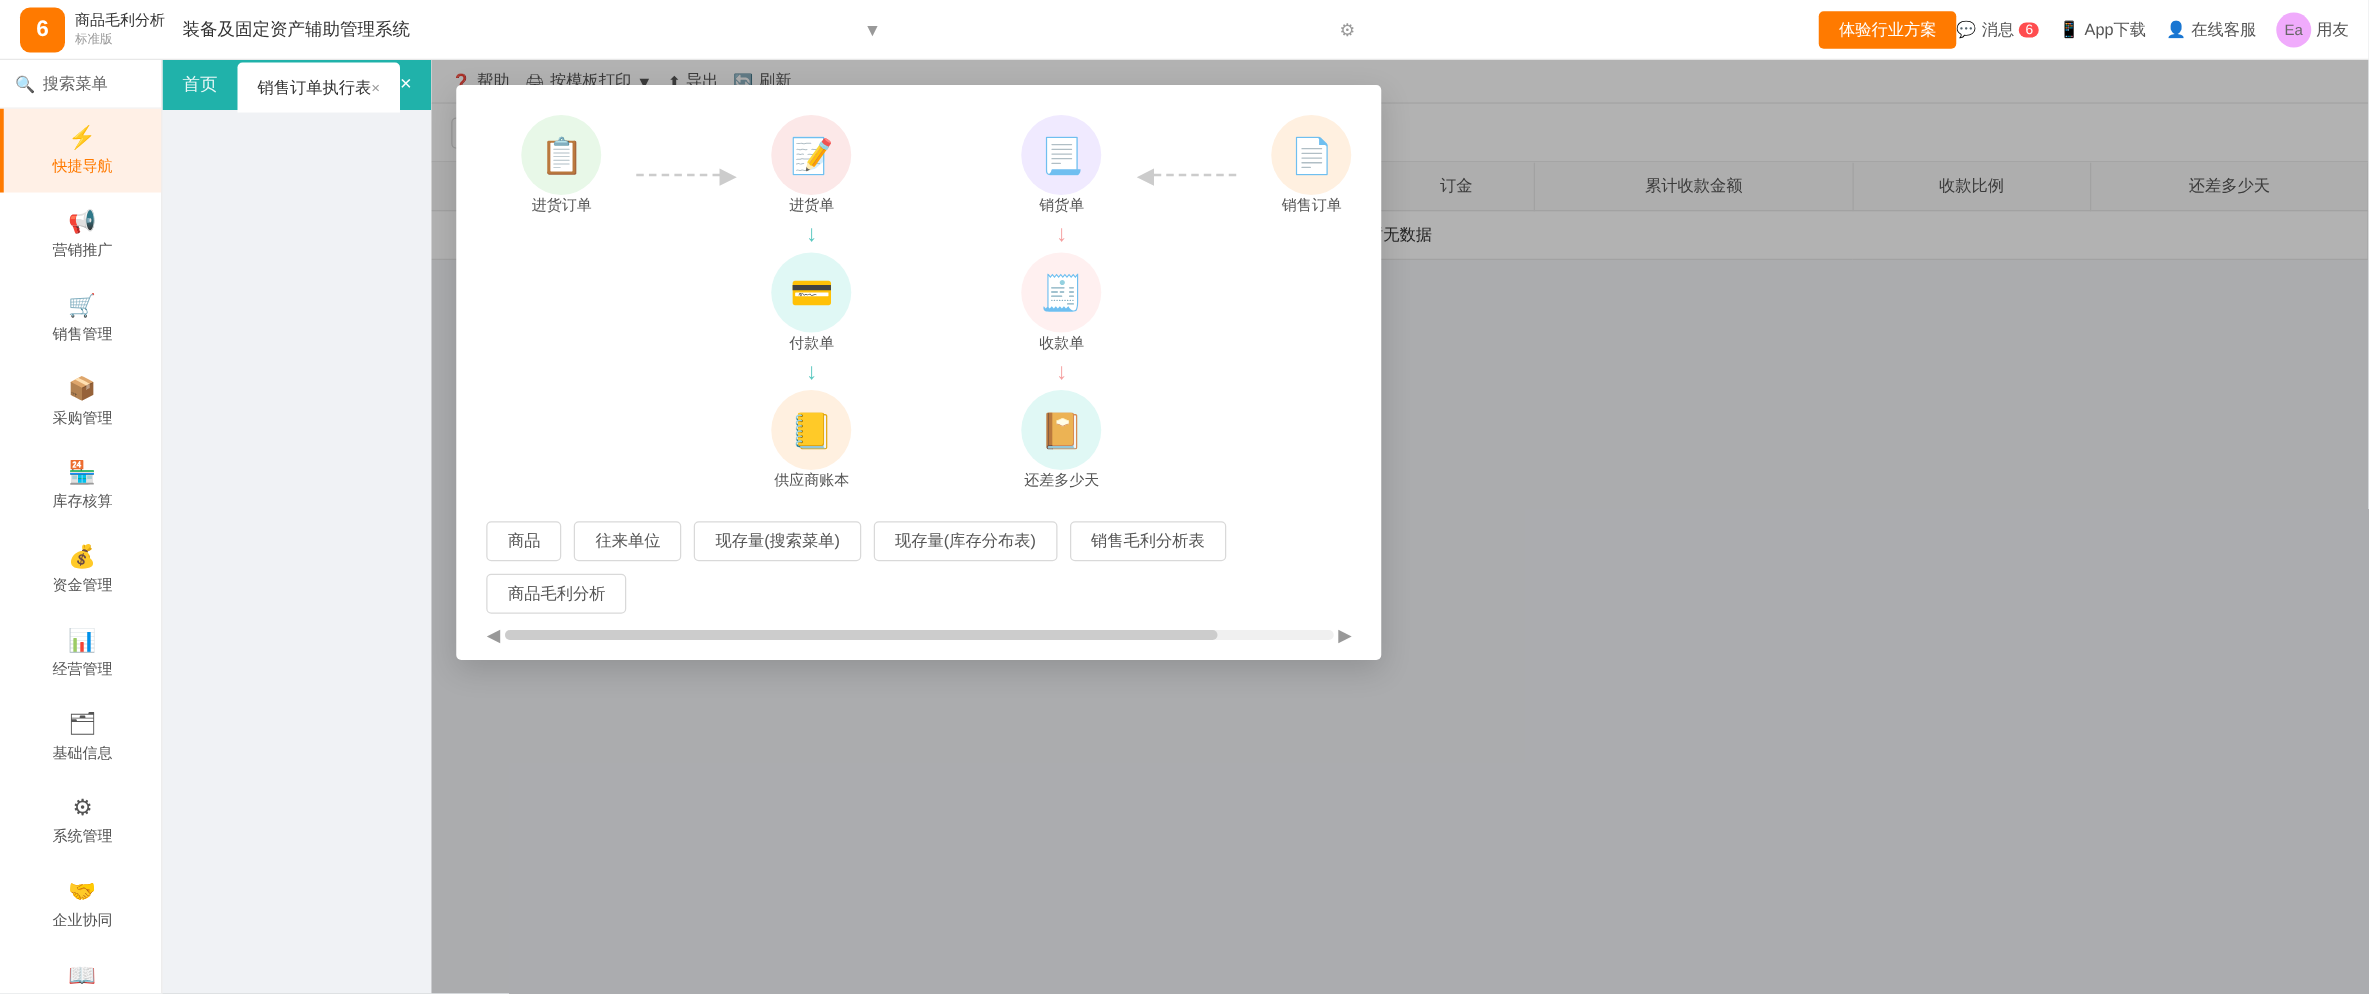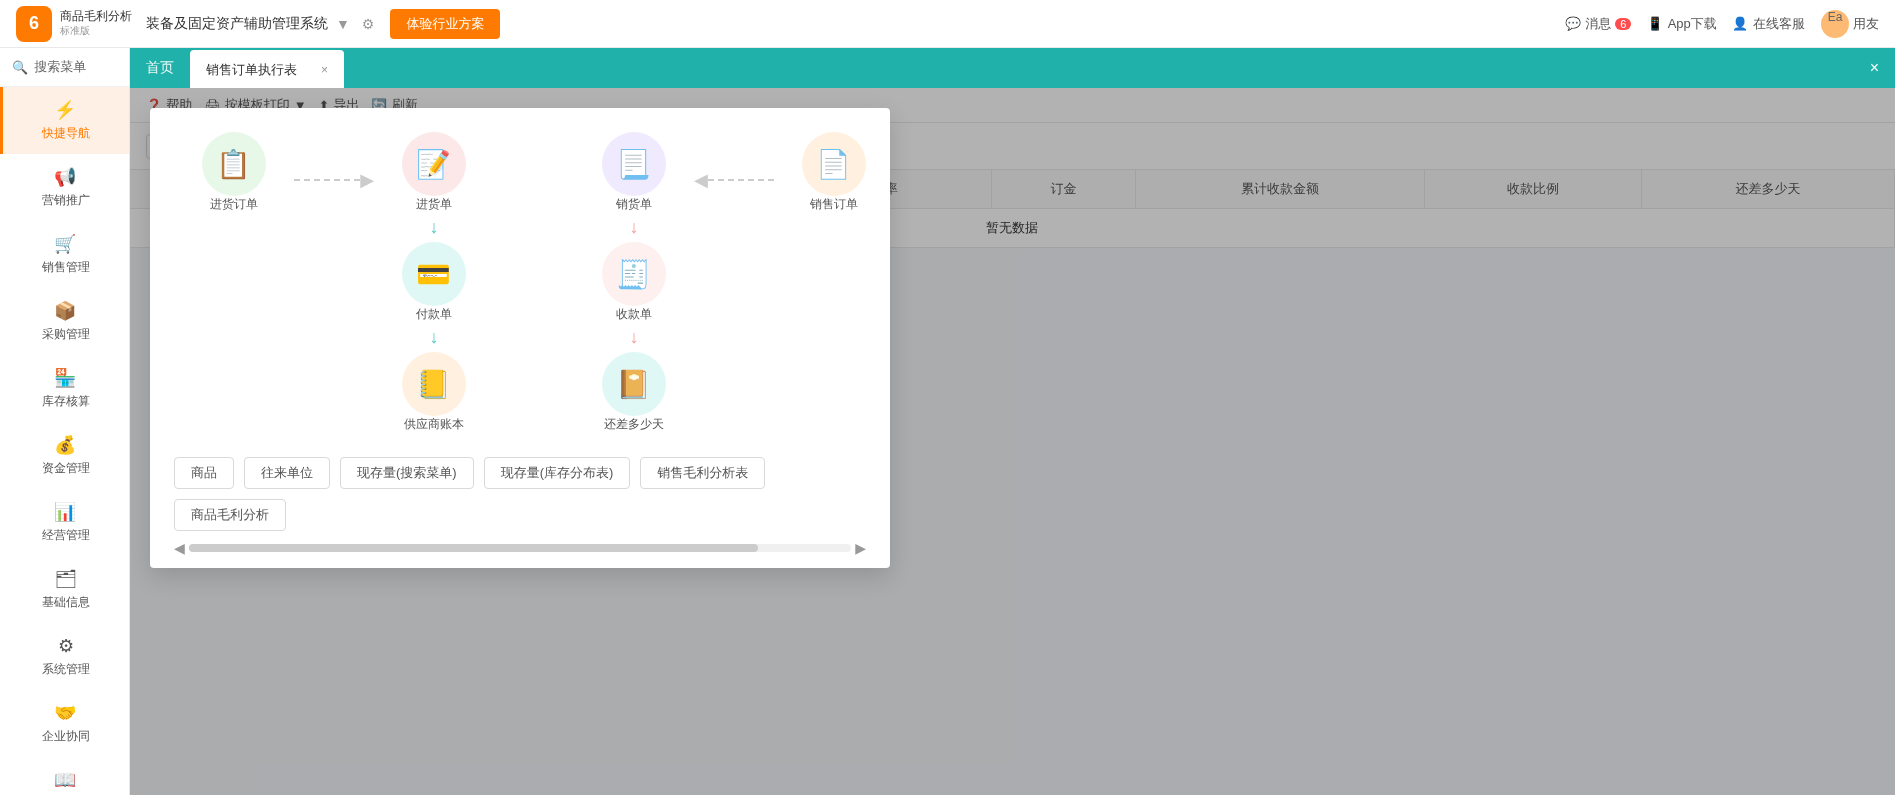--- a/index.html
+++ b/index.html
@@ -3,48 +3,48 @@
   <meta charset="utf-8">
   <style>
     * { box-sizing: border-box; margin: 0; padding: 0; }
     body { font-family: 'Microsoft YaHei', Arial, sans-serif; font-size: 13px; background: #f0f2f5; overflow: hidden; }
 
     
     .app-wrapper { display: flex; flex-direction: column; height: 795px; width: 1895px; }
     .top-bar { height: 48px; background: #fff; display: flex; align-items: center; padding: 0 16px; border-bottom: 1px solid #e8e8e8; flex-shrink: 0; }
     .main-area { display: flex; flex: 1; overflow: hidden; }
     .sidebar { width: 130px; background: #fff; border-right: 1px solid #e8e8e8; display: flex; flex-direction: column; flex-shrink: 0; }
-    .content-area { flex: 1; display: flex; flex-direction: column; overflow: hidden; }
+    .content-area { flex: 1; display: flex; overflow: hidden; }
     .tab-bar { height: 40px; background: #20b2aa; display: flex; align-items: center; flex-shrink: 0; }
     .page-content { flex: 1; background: #f5f7fa; overflow: hidden; position: relative; }
 
     
     .logo-area { display: flex; align-items: center; gap: 8px; width: 130px; flex-shrink: 0; }
     .logo-icon { width: 36px; height: 36px; background: #ff7a00; border-radius: 8px; display: flex; align-items: center; justify-content: center; color: white; font-size: 18px; font-weight: bold; }
     .logo-text { font-size: 12px; color: #333; line-height: 1.3; }
     .logo-sub { font-size: 10px; color: #999; }
-    .system-title { display: flex; align-items: center; gap: 8px; font-size: 14px; color: #333; flex: 1; }
+    .system-title { display: flex; align-items: center; gap: 8px; font-size: 14px; color: #333; flex: 1; justify-content: space-between; }
     .system-title-text { font-weight: 500; }
     .dropdown-icon { color: #999; cursor: pointer; }
     .gear-icon { color: #999; cursor: pointer; margin-left: 4px; }
     .try-btn { background: #ff7a00; color: white; border: none; padding: 6px 16px; border-radius: 4px; cursor: pointer; font-size: 13px; margin-left: 8px; }
     .top-right { display: flex; align-items: center; gap: 16px; margin-left: auto; }
     .top-right-item { display: flex; align-items: center; gap: 4px; color: #555; cursor: pointer; font-size: 13px; }
     .badge { background: #ff4d4f; color: white; border-radius: 10px; padding: 0 5px; font-size: 11px; min-width: 16px; text-align: center; }
-    .avatar { width: 28px; height: 28px; background: #fdba74; border-radius: 50%; display: flex; justify-content: center; color: #666; font-size: 12px; overflow: hidden; }
+    .avatar { width: 28px; height: 28px; background: #f0abfc; border-radius: 50%; display: flex; align-items: center; justify-content: center; color: #666; font-size: 12px; overflow: hidden; }
 
     
     .search-menu { display: flex; align-items: center; gap: 6px; padding: 10px 12px; color: #666; cursor: pointer; font-size: 13px; border-bottom: 1px solid #f0f0f0; }
     .sidebar-item { display: flex; flex-direction: column; align-items: center; padding: 12px 8px; cursor: pointer; color: #555; font-size: 12px; gap: 4px; border-left: 3px solid transparent; transition: all 0.2s; }
     .sidebar-item.active { background: #fff0e6; color: #ff7a00; border-left-color: #ff7a00; }
     .sidebar-icon { font-size: 18px; }
 
     
     .tab-home { padding: 0 16px; height: 40px; display: flex; align-items: center; color: rgba(255,255,255,0.9); cursor: pointer; font-size: 14px; }
-    .tab-item { padding: 0 16px; height: 40px; display: flex; align-items: center; background: white; color: #333; cursor: pointer; font-size: 13px; gap: 24px; border-radius: 4px 4px 0 0; margin-top: 4px; }
+    .tab-item { padding: 0 16px; height: 40px; display: flex; align-items: center; background: white; color: #333; cursor: pointer; font-size: 13px; gap: 0; border-radius: 4px 4px 0 0; margin-top: 4px; }
     .tab-close { color: #999; font-size: 12px; cursor: pointer; }
     .tab-bar-close { margin-left: auto; margin-right: 16px; color: white; cursor: pointer; font-size: 16px; }
 
     
     .page-toolbar { background: white; padding: 8px 16px; display: flex; align-items: center; gap: 12px; border-bottom: 1px solid #e8e8e8; flex-wrap: wrap; }
     .toolbar-btn { display: flex; align-items: center; gap: 4px; color: #555; cursor: pointer; font-size: 13px; }
     .search-bar { display: flex; align-items: center; gap: 8px; padding: 8px 16px; background: white; border-bottom: 1px solid #e8e8e8; flex-wrap: wrap; }
     .date-input { border: 1px solid #d9d9d9; border-radius: 4px; padding: 4px 8px; font-size: 13px; color: #bbb; width: 130px; }
     .status-select { border: 1px solid #d9d9d9; border-radius: 4px; padding: 4px 8px; font-size: 13px; color: #333; width: 160px; }
     .query-btn { background: #ff7a00; color: white; border: none; padding: 5px 20px; border-radius: 4px; cursor: pointer; font-size: 13px; }

